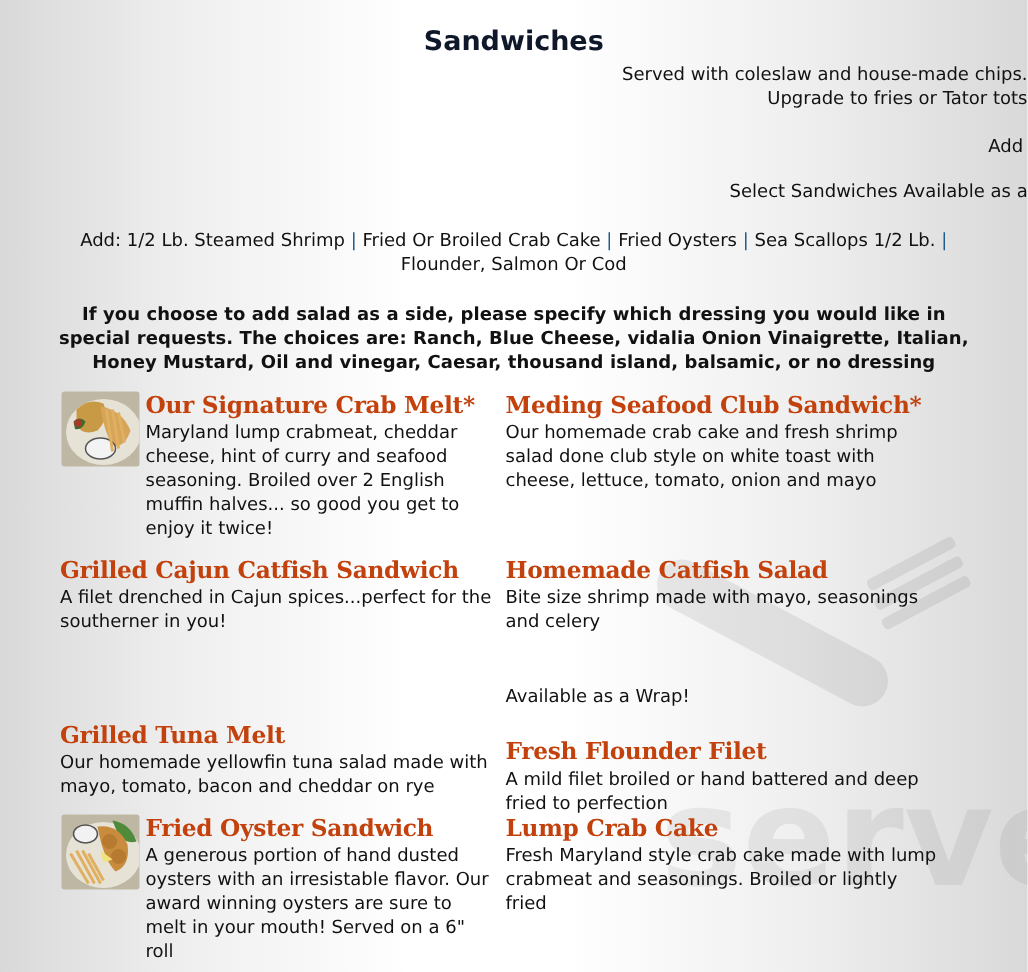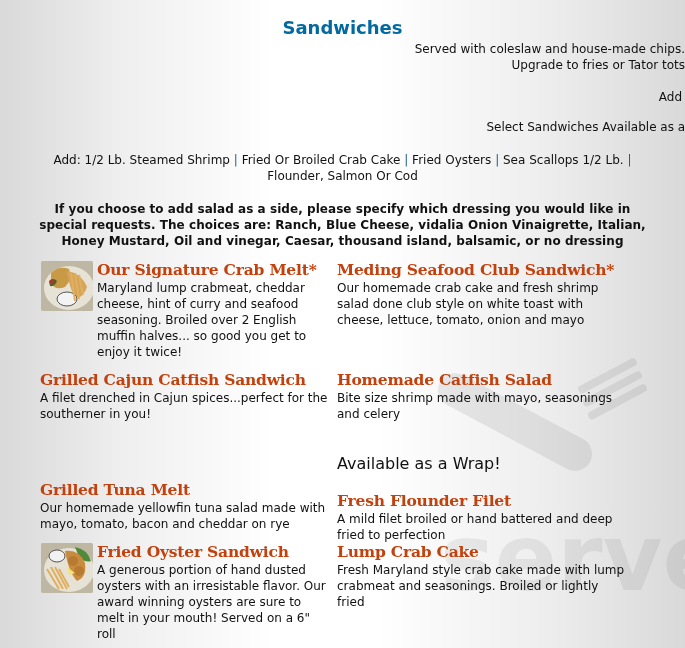--- a/index.html
+++ b/index.html
@@ -27,21 +27,21 @@
       z-index: 1;
     }
     .title {
       position: absolute;
       left: 0; width: 685px;
       top: 17px;
       text-align: center;
       font-family: "DejaVu Sans", sans-serif;
       font-weight: bold;
       font-size: 18px;
-      color: #0369a1;
+      color: #0f172a;
       letter-spacing: 0px;
     }
     .center-line {
       position: absolute;
       left: 0; width: 685px;
       text-align: right;
       font-size: 12px;
       line-height: 16px;
     }
     .addons {
@@ -83,21 +83,21 @@
     .thumb {
       position: absolute;
       width: 52px;
       height: 50px;
       border-radius: 2px;
       overflow: hidden;
       background: #c9c2ae;
     }
     .wrap-note {
       position: absolute;
-      font-size: 16px;
+      font-size: 12px;
       line-height: 16px;
     }
   </style>
 </head>
 <body>
 
 <svg class="watermark" viewBox="0 0 685 648" xmlns="http://www.w3.org/2000/svg">
   <g opacity="0.07" fill="#000">
     <rect x="430" y="405" width="170" height="34" rx="17" transform="rotate(28 515 422)"></rect>
     <rect x="575" y="372" width="65" height="8" rx="3" transform="rotate(-28 607 376)"></rect>

